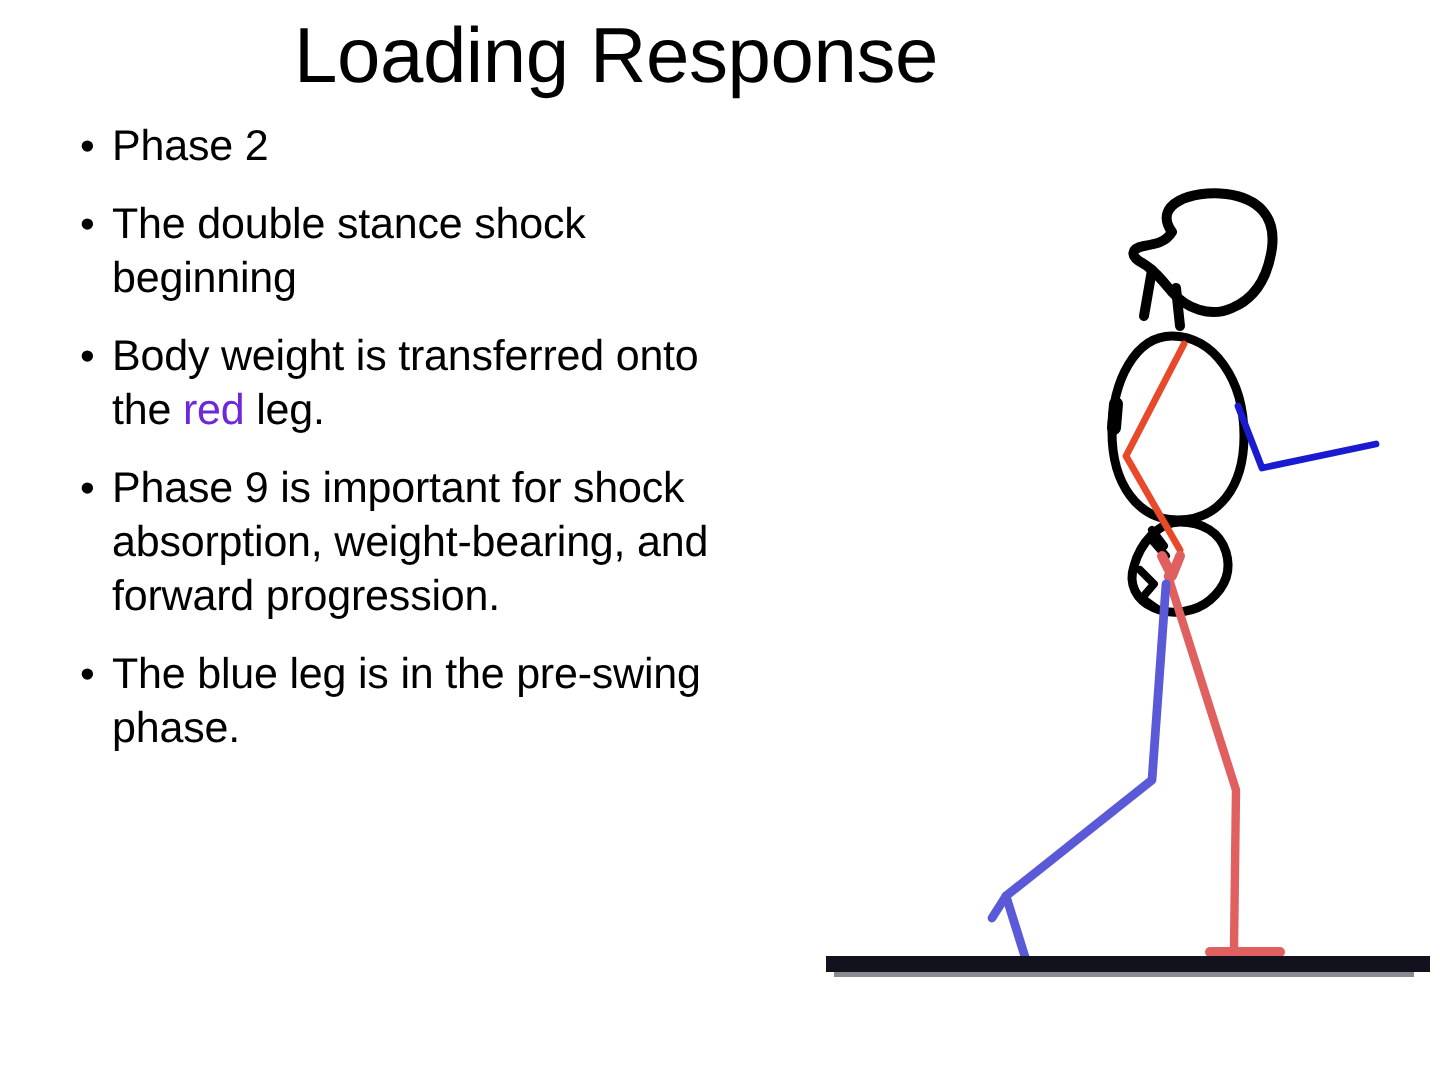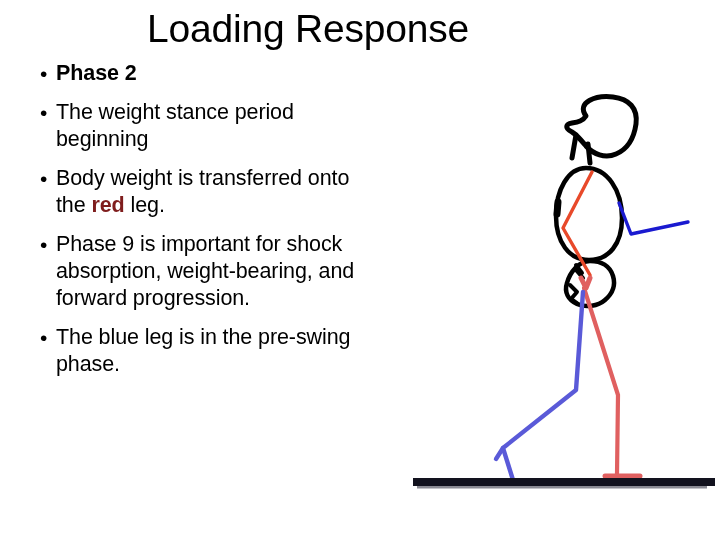--- a/index.html
+++ b/index.html
@@ -53,25 +53,24 @@
     box-sizing: border-box;
   }
   .bullet-text {
     flex: 1 1 auto;
     font-size: 21.5px;
     line-height: 27px;
     color: #000000;
     letter-spacing: -0.1px;
   }
   .bullet-text.strong {
-    font-weight: bold;
+    font-weight: normal;
   }
   .kw-red {
-    color: #7f1d1d;
-    font-weight: bold;
+    color: #6d28d9;
   }
   
   #figure-wrap {
     position: absolute;
     left: 400px;
     top: 80px;
     width: 320px;
     height: 430px;
   }
   #figure-svg {
@@ -89,21 +88,21 @@
 
   <div id="body-list">
 
     <div class="bullet-row">
       <span class="bullet-mark">•</span>
       <span class="bullet-text strong">Phase 2</span>
     </div>
 
     <div class="bullet-row">
       <span class="bullet-mark">•</span>
-      <span class="bullet-text">The weight stance period beginning</span>
+      <span class="bullet-text">The double stance shock beginning</span>
     </div>
 
     <div class="bullet-row">
       <span class="bullet-mark">•</span>
       <span class="bullet-text"><span>Body weight is transferred onto the </span><span class="kw-red">red</span><span> leg.</span></span>
     </div>
 
     <div class="bullet-row">
       <span class="bullet-mark">•</span>
       <span class="bullet-text">Phase 9 is important for shock absorption, weight-bearing, and forward progression.</span>

